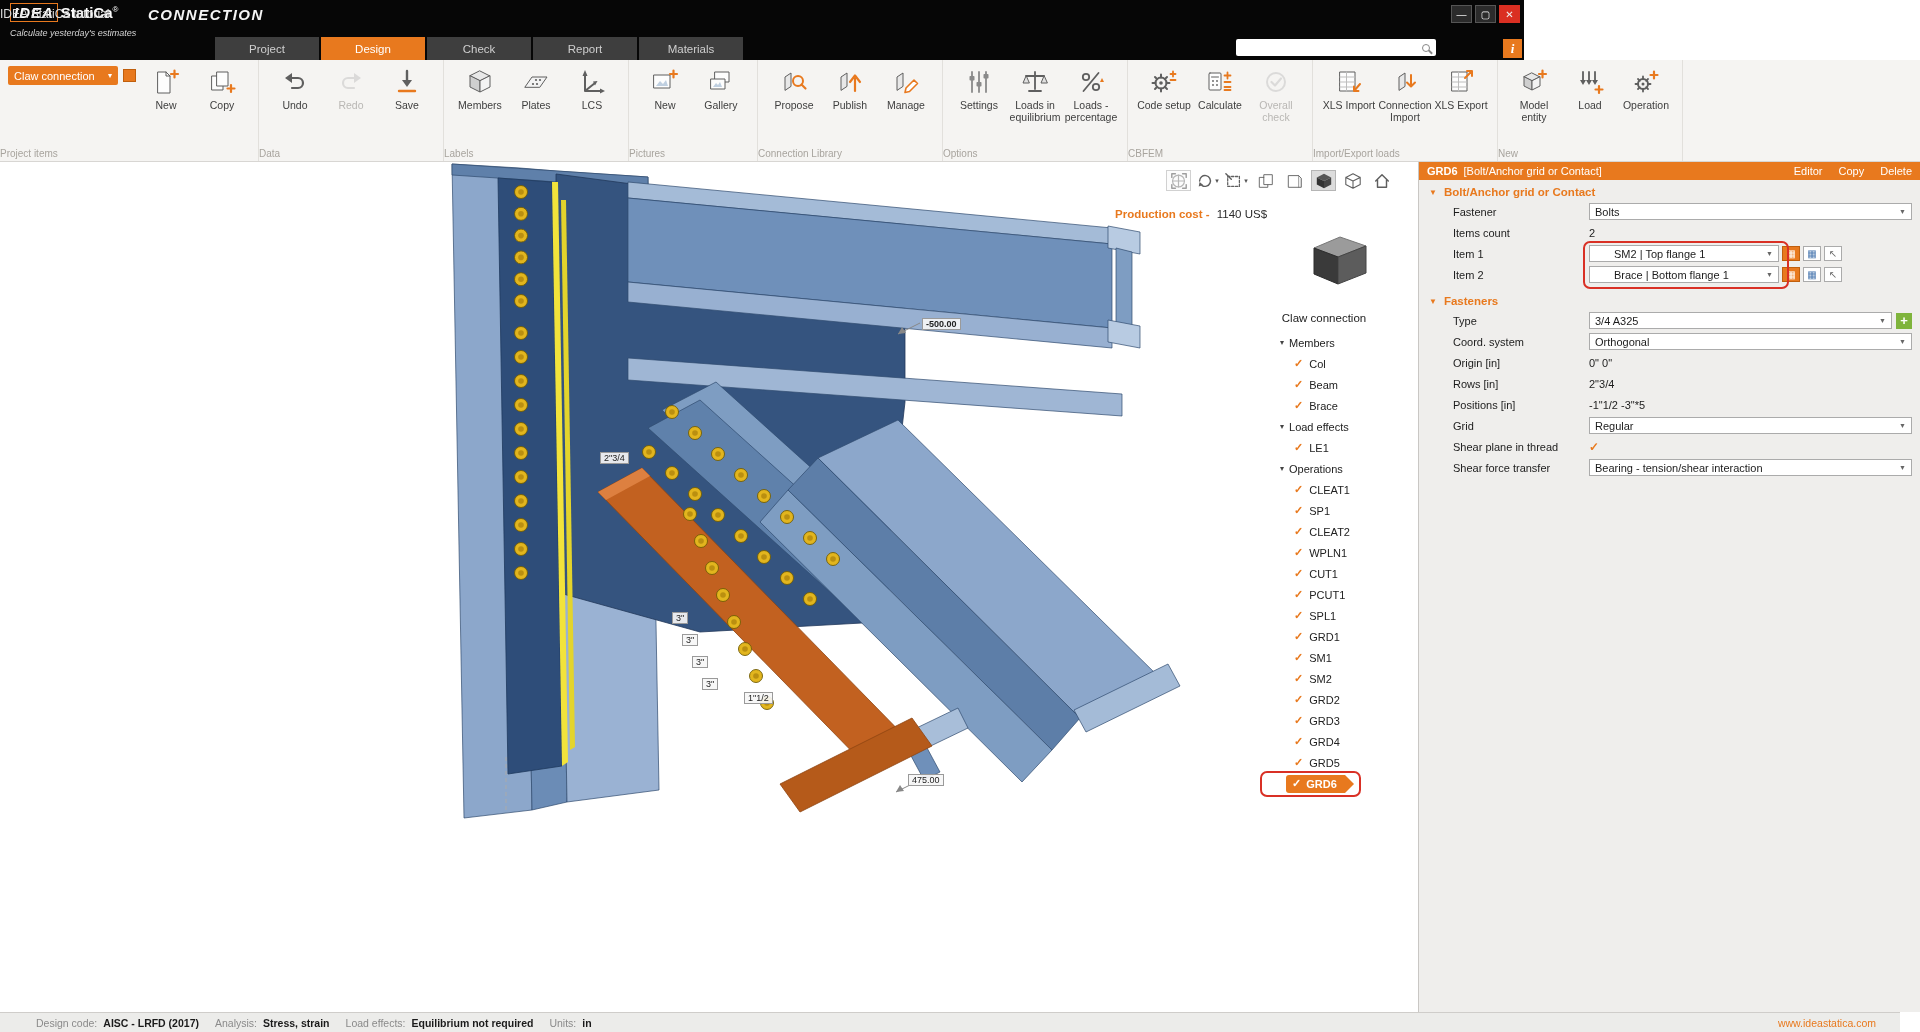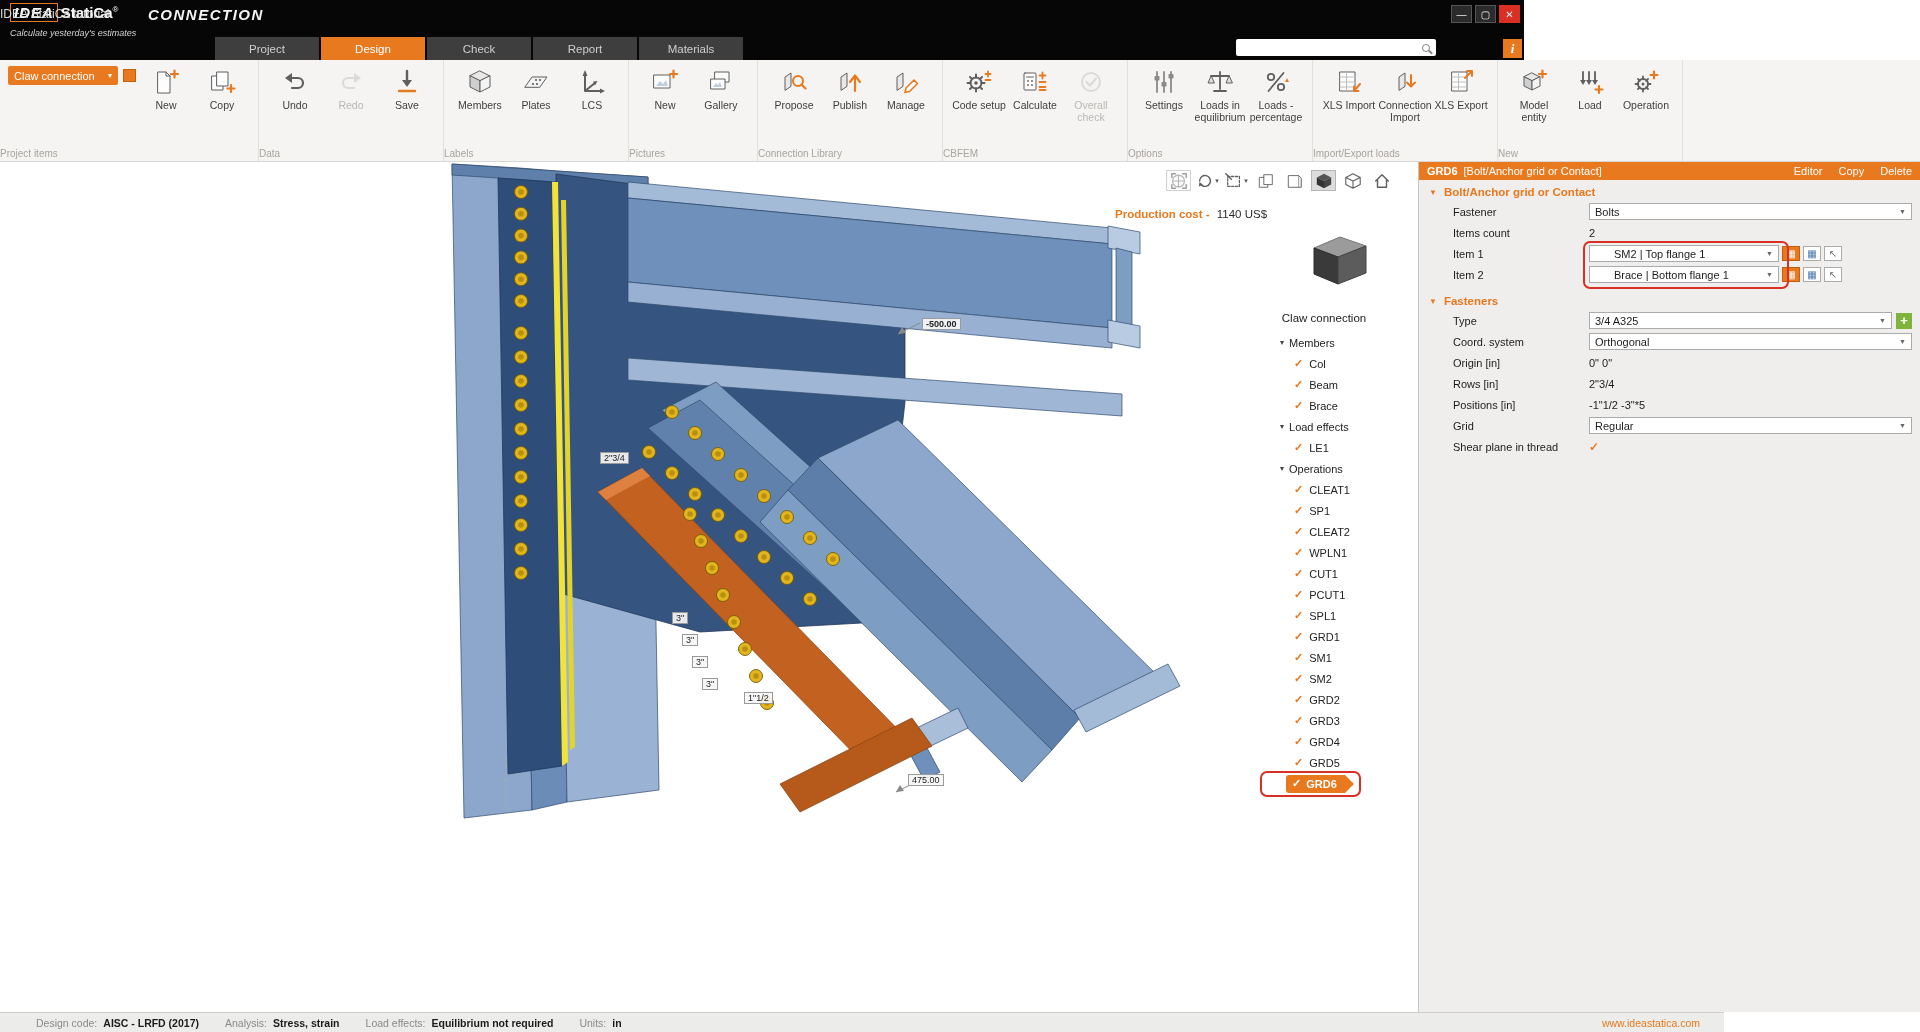--- a/index.html
+++ b/index.html
@@ -103,22 +103,22 @@
   .dd.typew { margin-right:4px; }
   .mini { width:18px; height:15px; border:1px solid #ababab; background:#fff; margin-left:3px;
     display:flex; align-items:center; justify-content:center; font-size:10px; color:#4a78b0; }
   .mini.orange { background:#e8791e; border-color:#c05f0d; color:#fff; }
   .plus-btn { width:16px; height:16px; background:#7fb43c; color:#fff; font-weight:bold;
     display:flex; align-items:center; justify-content:center; font-size:13px; line-height:1; }
   .ochk { color:#e8791e; font-weight:bold; font-size:12px; }
   .plain { font-size:11px; }
 
   
-  .statusbar { position:absolute; bottom:0; left:0; width:1724px; height:20px; background:#ececea;
-    border-top:1px solid #cfcdca; display:flex; align-items:center; padding-left:36px; gap:26px; font-size:10.5px; color:#8a8a8a; }
+  .statusbar { position:absolute; bottom:0; left:0; width:1900px; height:20px; background:#ececea;
+    border-top:1px solid #cfcdca; display:flex; align-items:center; padding-left:36px; gap:16px; font-size:10.5px; color:#8a8a8a; }
   .sb-pair { display:flex; gap:6px; align-items:center; white-space:nowrap; }
   .sb-val { color:#1b1b1b; font-weight:bold; }
   .sb-site { margin-left:auto; margin-right:24px; color:#e8791e; }
 </style>
 </head>
 <body>
 
 <div class="header">
   <div class="logo">
     <span class="idea">IDEA</span><span class="statica">StatiCa</span><span class="reg">®</span>
@@ -269,20 +269,48 @@
               <path d="M5 22V9l6-4v13z" fill="#e8e8e8" stroke="#5f5f5f"></path>
               <path d="M14 20l8-8 3.5 3.5-8 8-4.5 1z" fill="#fff" stroke="#e8791e" stroke-width="1.6"></path>
             </svg></span>
           <span class="rib-lbl">Manage</span>
         </div>
         <div class="rib-cap">Connection Library</div>
       </div>
       <div class="rib-group">
         <div class="rib-btn">
           <span class="rib-ic"><svg width="28" height="28" viewBox="0 0 28 28" fill="none" stroke-linecap="round" stroke-linejoin="round">
+              <path d="M7 4v20M14 4v20M21 4v20" stroke="#8a8a8a" stroke-width="1.8"></path>
+              <rect x="4.5" y="8" width="5" height="4.5" rx=".8" fill="#8a8a8a"></rect>
+              <rect x="11.5" y="14" width="5" height="4.5" rx=".8" fill="#8a8a8a"></rect>
+              <rect x="18.5" y="6" width="5" height="4.5" rx=".8" fill="#8a8a8a"></rect>
+            </svg></span>
+          <span class="rib-lbl">Settings</span>
+        </div>
+        <div class="rib-btn">
+          <span class="rib-ic"><svg width="28" height="28" viewBox="0 0 28 28" fill="none" stroke-linecap="round" stroke-linejoin="round">
+              <path d="M14 4v17M5 8h18M8 23h12" stroke="#5f5f5f" stroke-width="1.8"></path>
+              <path d="M5 8l-3 7h6zM23 8l-3 7h6z" fill="#e0e0e0" stroke="#5f5f5f"></path>
+            </svg></span>
+          <span class="rib-lbl">Loads in equilibrium</span>
+        </div>
+        <div class="rib-btn">
+          <span class="rib-ic"><svg width="28" height="28" viewBox="0 0 28 28" fill="none" stroke-linecap="round" stroke-linejoin="round">
+              <circle cx="9" cy="9" r="3.2" stroke="#5f5f5f" stroke-width="1.8"></circle>
+              <circle cx="19" cy="19" r="3.2" stroke="#5f5f5f" stroke-width="1.8"></circle>
+              <path d="M21.5 5L6.5 23" stroke="#5f5f5f" stroke-width="1.8"></path>
+              <path d="M25 10l2 4h-4z" fill="#e8791e"></path>
+            </svg></span>
+          <span class="rib-lbl">Loads - percentage</span>
+        </div>
+        <div class="rib-cap">Options</div>
+      </div>
+      <div class="rib-group">
+        <div class="rib-btn">
+          <span class="rib-ic"><svg width="28" height="28" viewBox="0 0 28 28" fill="none" stroke-linecap="round" stroke-linejoin="round">
               <circle cx="11" cy="15" r="5.5" stroke="#5f5f5f" stroke-width="2"></circle>
               <circle cx="11" cy="15" r="1.8" fill="#5f5f5f"></circle>
               <path d="M11 6.5v3M11 20.5v3M2.5 15h3M16.5 15h3M5 9l2 2M15 19l2 2M17 9l-2 2M7 19l-2 2" stroke="#5f5f5f" stroke-width="2"></path>
               <path d="M23 3.5v5M20.5 6h5M20.5 12h5" stroke="#e8791e" stroke-width="1.8"></path>
             </svg></span>
           <span class="rib-lbl">Code setup</span>
         </div>
         <div class="rib-btn">
           <span class="rib-ic"><svg width="28" height="28" viewBox="0 0 28 28" fill="none" stroke-linecap="round" stroke-linejoin="round">
               <rect x="3" y="5" width="12" height="17" rx="1" fill="#fdfdfd" stroke="#5f5f5f"></rect>
@@ -296,48 +324,20 @@
           <span class="rib-lbl">Calculate</span>
         </div>
         <div class="rib-btn disabled">
           <span class="rib-ic"><svg width="28" height="28" viewBox="0 0 28 28" fill="none" stroke-linecap="round" stroke-linejoin="round">
               <circle cx="14" cy="14" r="9" stroke="#c6c6c6" stroke-width="2"></circle>
               <path d="M9.5 14l3.5 3.5 6-7" stroke="#c6c6c6" stroke-width="2.2"></path>
             </svg></span>
           <span class="rib-lbl">Overall check</span>
         </div>
         <div class="rib-cap">CBFEM</div>
-      </div>
-      <div class="rib-group">
-        <div class="rib-btn">
-          <span class="rib-ic"><svg width="28" height="28" viewBox="0 0 28 28" fill="none" stroke-linecap="round" stroke-linejoin="round">
-              <path d="M7 4v20M14 4v20M21 4v20" stroke="#8a8a8a" stroke-width="1.8"></path>
-              <rect x="4.5" y="8" width="5" height="4.5" rx=".8" fill="#8a8a8a"></rect>
-              <rect x="11.5" y="14" width="5" height="4.5" rx=".8" fill="#8a8a8a"></rect>
-              <rect x="18.5" y="6" width="5" height="4.5" rx=".8" fill="#8a8a8a"></rect>
-            </svg></span>
-          <span class="rib-lbl">Settings</span>
-        </div>
-        <div class="rib-btn">
-          <span class="rib-ic"><svg width="28" height="28" viewBox="0 0 28 28" fill="none" stroke-linecap="round" stroke-linejoin="round">
-              <path d="M14 4v17M5 8h18M8 23h12" stroke="#5f5f5f" stroke-width="1.8"></path>
-              <path d="M5 8l-3 7h6zM23 8l-3 7h6z" fill="#e0e0e0" stroke="#5f5f5f"></path>
-            </svg></span>
-          <span class="rib-lbl">Loads in equilibrium</span>
-        </div>
-        <div class="rib-btn">
-          <span class="rib-ic"><svg width="28" height="28" viewBox="0 0 28 28" fill="none" stroke-linecap="round" stroke-linejoin="round">
-              <circle cx="9" cy="9" r="3.2" stroke="#5f5f5f" stroke-width="1.8"></circle>
-              <circle cx="19" cy="19" r="3.2" stroke="#5f5f5f" stroke-width="1.8"></circle>
-              <path d="M21.5 5L6.5 23" stroke="#5f5f5f" stroke-width="1.8"></path>
-              <path d="M25 10l2 4h-4z" fill="#e8791e"></path>
-            </svg></span>
-          <span class="rib-lbl">Loads - percentage</span>
-        </div>
-        <div class="rib-cap">Options</div>
       </div>
       <div class="rib-group">
         <div class="rib-btn">
           <span class="rib-ic"><svg width="28" height="28" viewBox="0 0 28 28" fill="none" stroke-linecap="round" stroke-linejoin="round">
               <rect x="5" y="4" width="15" height="19" fill="#fdfdfd" stroke="#5f5f5f"></rect>
               <path d="M5 9h15M5 14h15M5 19h15M11.5 4v19" stroke="#bdbdbd"></path>
               <path d="M25 16l-6 7M19 18.5V23h4.5" stroke="#e8791e" stroke-width="2"></path>
             </svg></span>
           <span class="rib-lbl">XLS Import</span>
         </div>
@@ -816,20 +816,29 @@
       </span>
     </div>
 
     <div class="prow">
       <span class="plabel">Shear plane in thread</span>
       <span class="pctrl">
           <span class="ochk">✓</span>
         </span>
     </div>
 
+    <div class="prow">
+      <span class="plabel">Shear force transfer</span>
+      <span class="pctrl">
+        <span class="dd">
+          <span>Bearing - tension/shear interaction</span>
+          <span class="chev">▼</span>
+        </span>
+      </span>
+    </div>
   </div>
 </div>
 
 <div class="statusbar">
   <span class="sb-pair">
     <span>Design code:</span>
     <span class="sb-val">AISC - LRFD (2017)</span>
   </span>
   <span class="sb-pair">
     <span>Analysis:</span>

